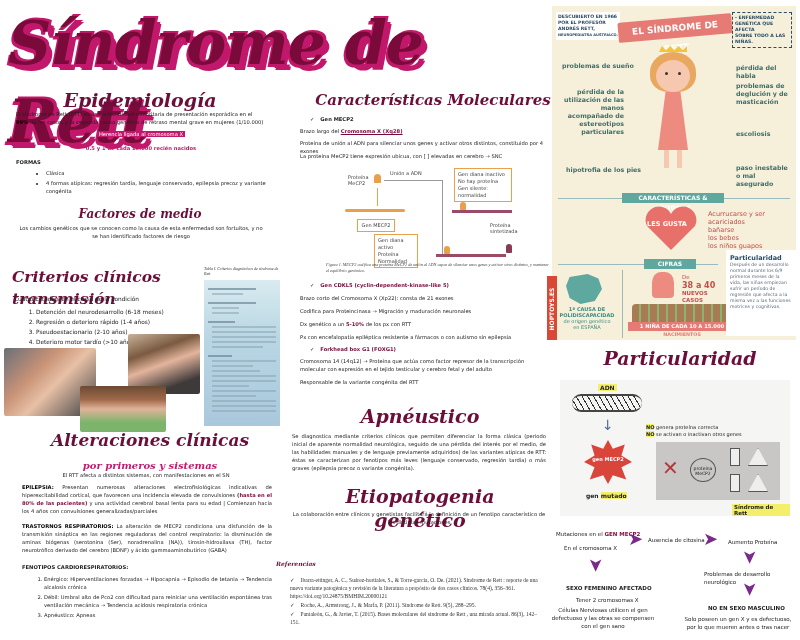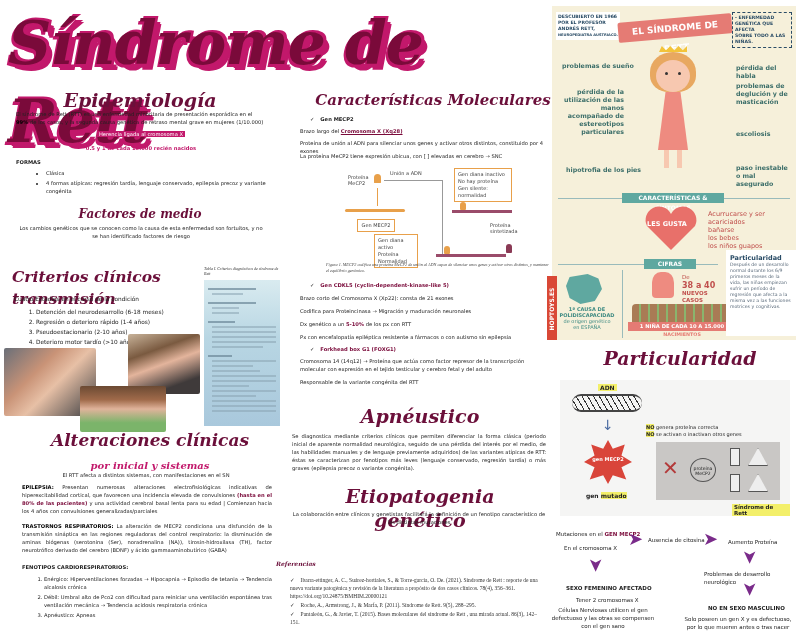--- a/index.html
+++ b/index.html
@@ -94,21 +94,21 @@
     <div class="row"></div>
     <div class="row" style="width:55%;"></div>
     <div class="row"></div>
     <div class="row" style="width:65%;"></div>
     <div class="row"></div>
     <div class="row"></div>
     <div class="row"></div>
 </div>
 
 <div class="abs script sec-h" style="left:40px;top:430px;width:220px;font-size:17px;">Alteraciones clínicas</div>
-<div class="abs script sec-h" style="left:40px;top:456px;width:220px;font-size:10px;color:#c2186b;">por inicial y sistemas</div>
+<div class="abs script sec-h" style="left:40px;top:456px;width:220px;font-size:10px;color:#c2186b;">por primeros y sistemas</div>
 <div class="abs sm c" style="left:16px;top:471px;width:260px;">El RTT afecta a distintos sistemas, con manifestaciones en el SN</div>
 <div class="abs sm j" style="left:22px;top:483px;width:250px;">
   <b>EPILEPSIA:</b><span> Presentan numerosas alteraciones electrofisiológicas indicativas de hiperexcitabilidad cortical, que favorecen una incidencia elevada de convulsiones </span><span class="maroon">(hasta en el 80% de las pacientes)</span><span> y una actividad cerebral basal lenta para su edad | Comienzan hacia los 4 años con convulsiones generalizadas/parciales</span>
 </div>
 <div class="abs sm j" style="left:22px;top:522px;width:250px;">
   <b>TRASTORNOS RESPIRATORIOS:</b><span> La alteración de MECP2 condiciona una disfunción de la transmisión sináptica en las regiones reguladoras del control respiratorio: la disminución de aminas biógenas (serotonina (Ser), noradrenalina (NA)), tirosin-hidroxilasa (TH), factor neurotrófico derivado del cerebro (BDNF) y ácido gammaaminobutírico (GABA)</span>
 </div>
 <div class="abs sm" style="left:22px;top:563px;font-weight:bold;">FENOTIPOS CARDIORESPIRATORIOS:</div>
 <ol class="abs sm n j" style="left:14px;top:575px;width:258px;">
   <li>Enérgico: Hiperventilaciones forzadas → Hipocapnia → Episodio de tetania → Tendencia alcalosis crónica</li>

